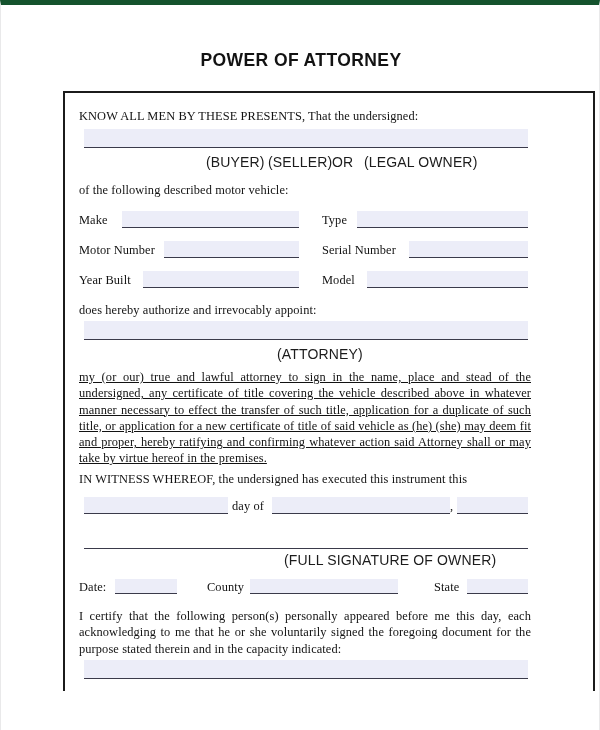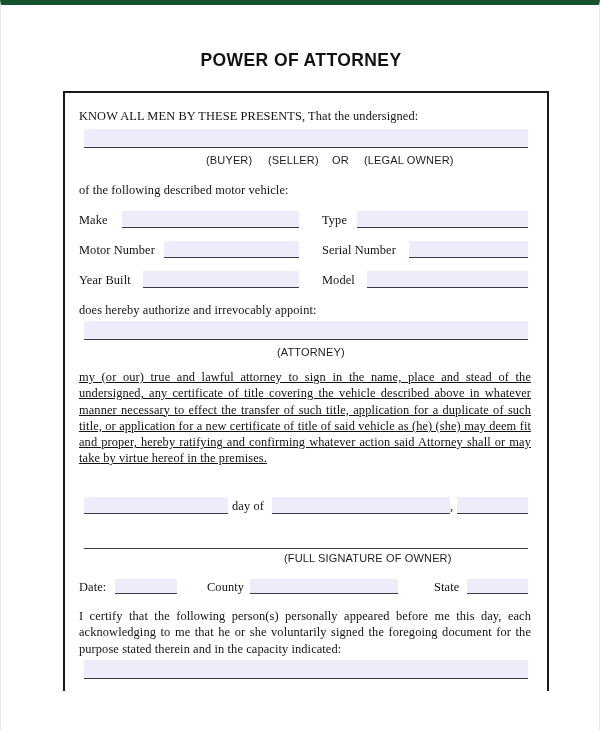--- a/index.html
+++ b/index.html
@@ -38,21 +38,21 @@
     font-size: 17.5px;
     letter-spacing: 0.4px;
     color: #121212;
   }
 
   
   #form-frame {
     position: absolute;
     left: 62px;
     top: 86px;
-    width: 486px;
+    width: 532px;
     height: 600px;
     box-sizing: border-box;
     border-left: 2px solid #1b1b1b;
     border-right: 2px solid #1b1b1b;
     border-top: 2px solid #1b1b1b;
     background: #ffffff;
   }
 
   #form-inner {
     position: absolute;
@@ -88,21 +88,21 @@
   }
 
   .caps-lead {
     font-size: 12.4px;
   }
 
   
   .caption {
     position: absolute;
     font-family: "Liberation Sans", sans-serif;
-    font-size: 11px;
+    font-size: 14px;
     color: #1c1c1c;
     letter-spacing: 0.15px;
     white-space: nowrap;
   }
 
   
   
   .field {
     position: absolute;
     box-sizing: border-box;
@@ -169,20 +169,21 @@
       <div class="field medium" style="left:288px; top:178px; width:161px;"></div>
 
       <div class="line-text" style="left:0px; top:210px;">does hereby authorize and irrevocably appoint:</div>
 
       <div class="field tall" style="left:5px; top:228px; width:444px;"></div>
 
       <div class="caption" style="left:198px; top:253px;">(ATTORNEY)</div>
 
       <div class="para lead" style="left:0px; top:276px; width:452px;">my (or our) true and lawful attorney to sign in the name, place and stead of the undersigned, any certificate of title covering the vehicle described above in whatever manner necessary to effect the transfer of such title, application for a duplicate of such title, or application for a new certificate of title of said vehicle as (he) (she) may deem fit and proper, hereby ratifying and confirming whatever action said Attorney shall or may take by virtue hereof in the premises.</div>
 
+      <div class="line-text" style="left:0px; top:379px;">IN WITNESS WHEREOF, the undersigned has executed this instrument this</div>
 
       <div class="field medium" style="left:5px; top:404px; width:144px;"></div>
       <div class="line-text" style="left:153px; top:406px;">day of</div>
       <div class="field medium" style="left:193px; top:404px; width:178px;"></div>
       <div class="line-text" style="left:371px; top:406px;">,</div>
       <div class="field medium" style="left:378px; top:404px; width:71px;"></div>
 
       <div class="rule" style="left:5px; top:455px; width:444px;"></div>
       <div class="caption" style="left:169px; top:459px;padding-left:36px;">(FULL SIGNATURE OF OWNER)</div>
 

